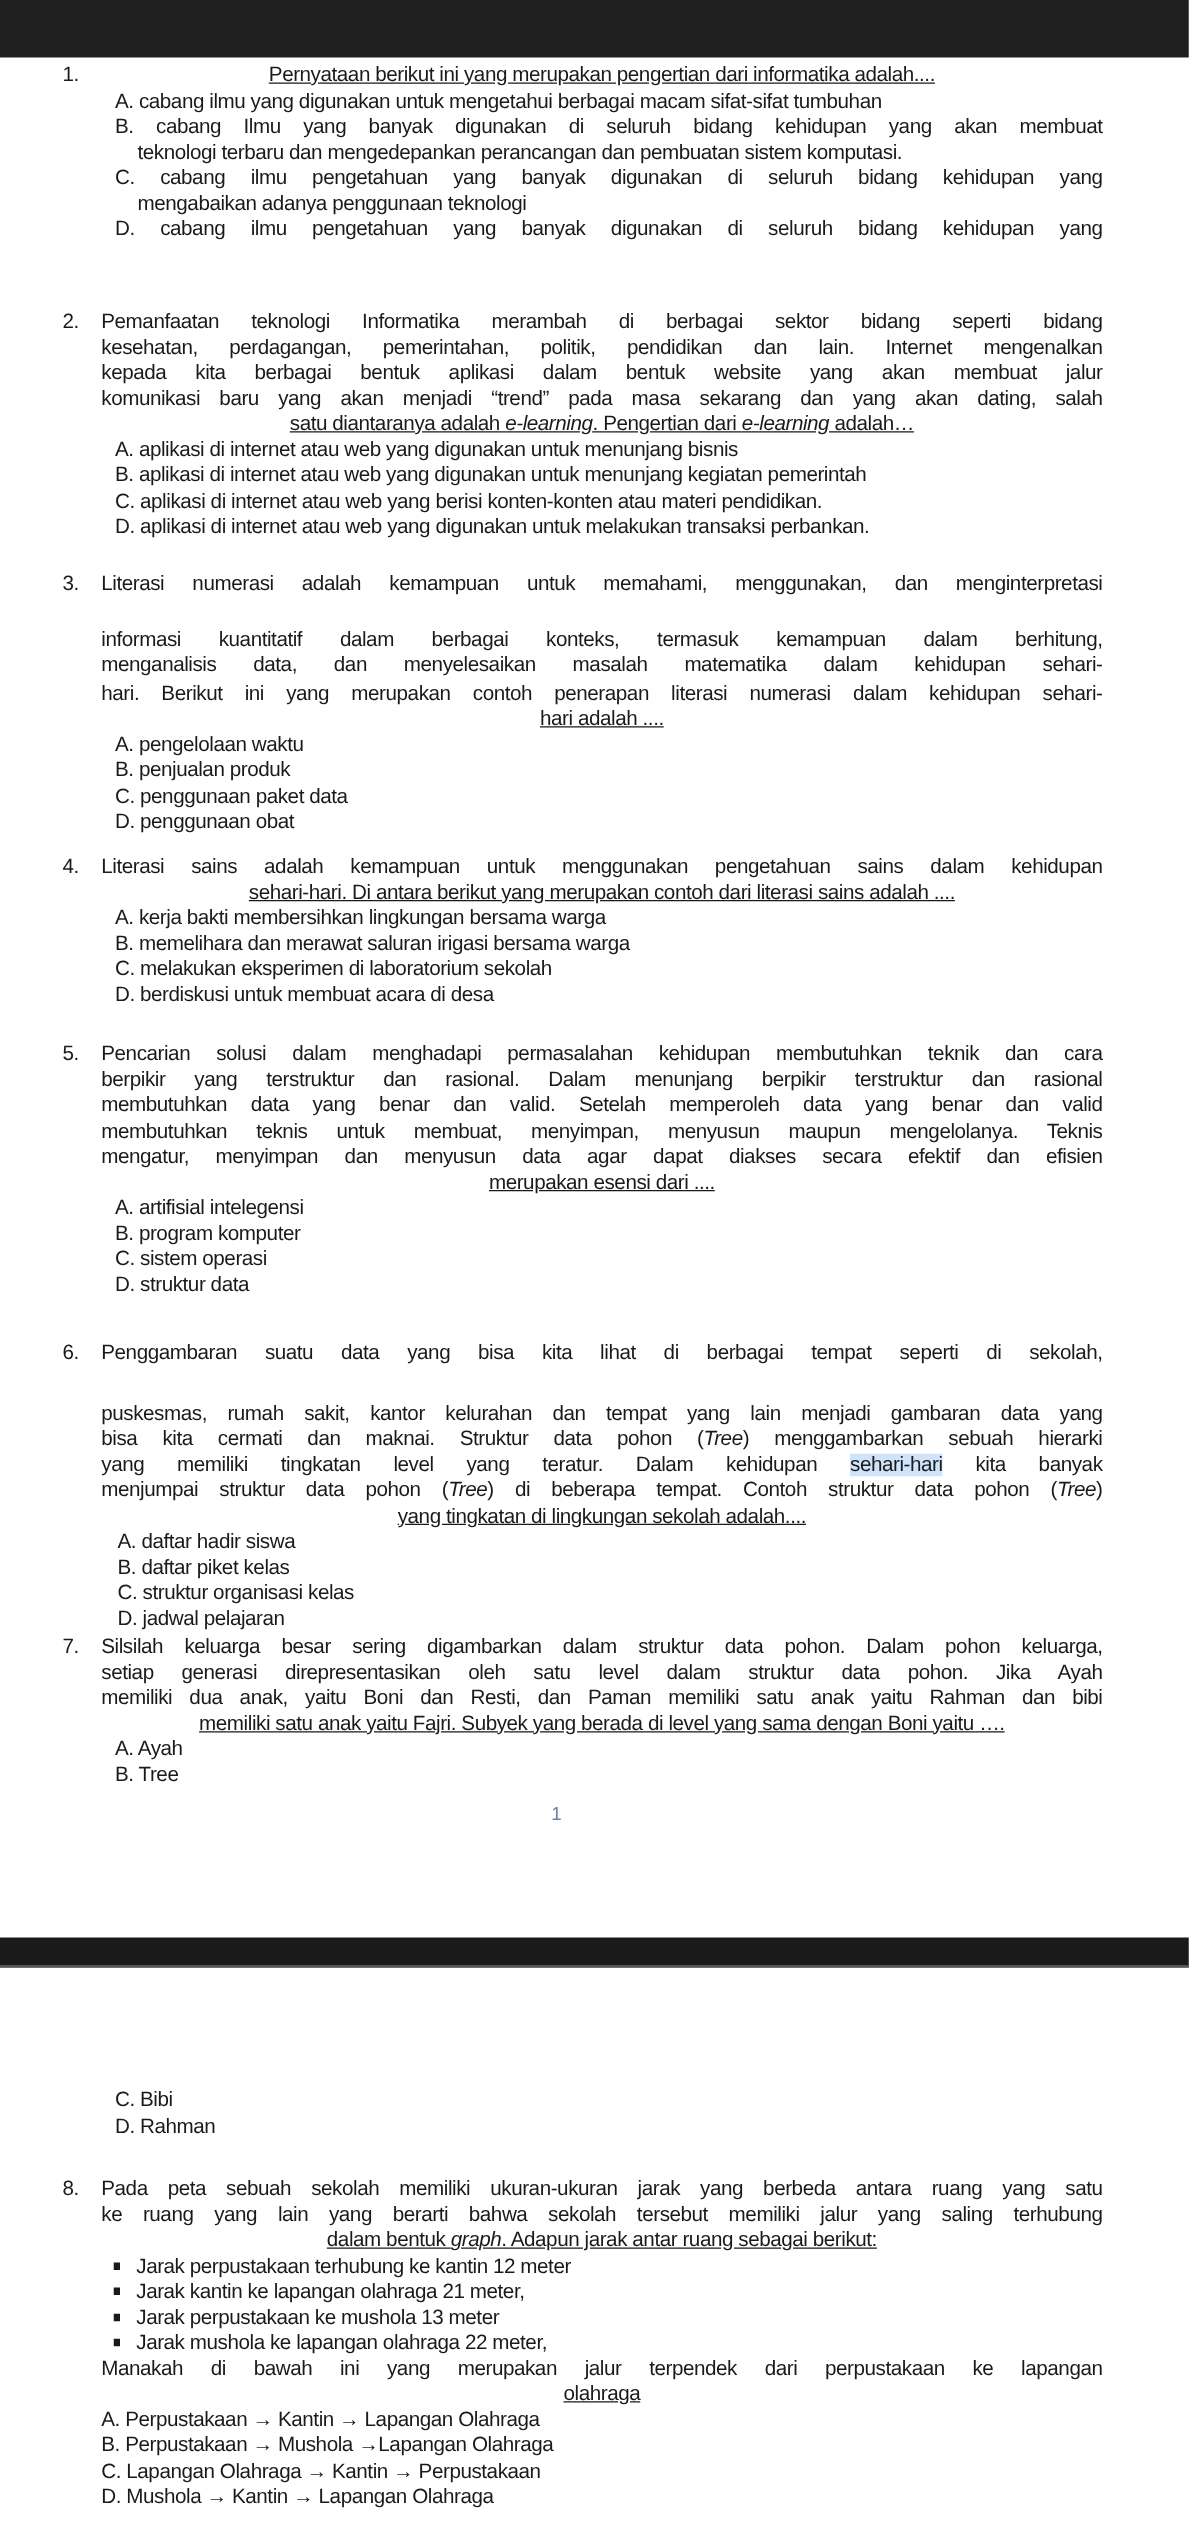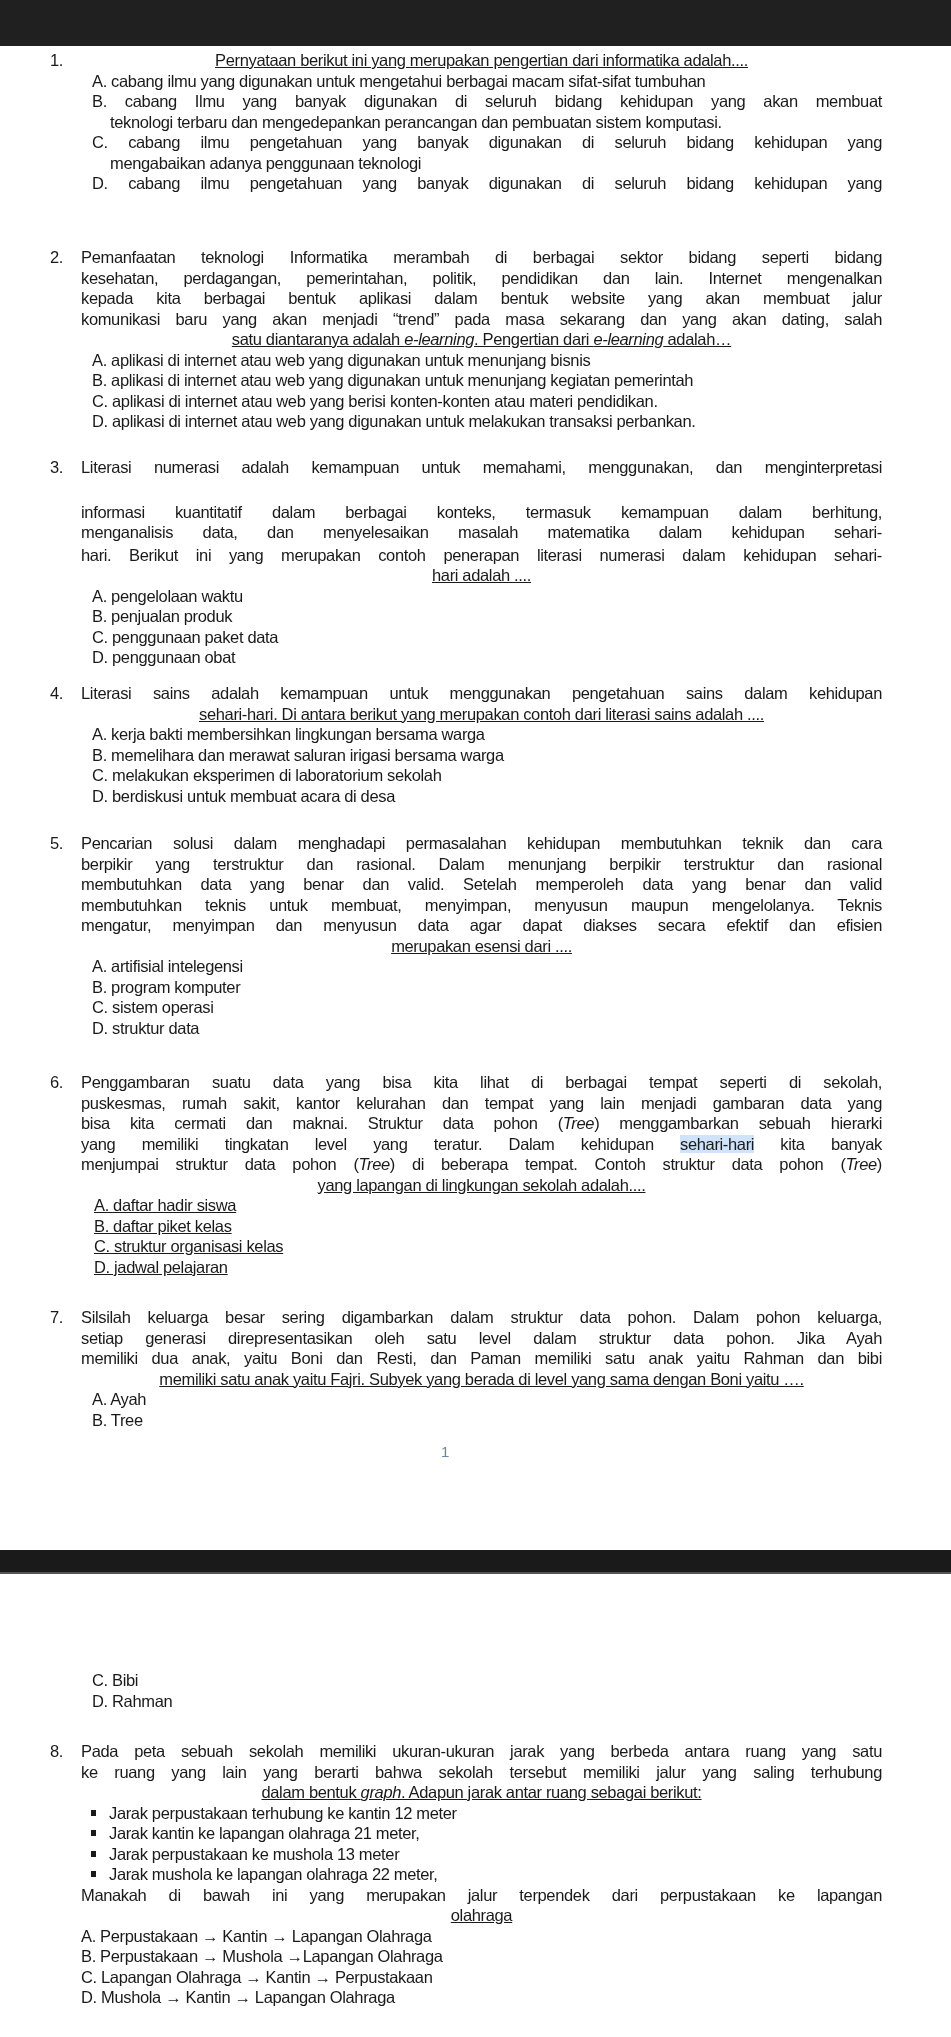--- a/index.html
+++ b/index.html
@@ -129,27 +129,27 @@
     <div class="opt">B. program komputer</div>
     <div class="opt">C. sistem operasi</div>
     <div class="opt">D. struktur data</div>
   </div>
 </div>
 
 <div class="q" style="top:1072px;">
   <span class="num">6.</span>
   <div class="stem">
     <div style="text-align-last:justify;">Penggambaran suatu data yang bisa kita lihat di berbagai tempat seperti di sekolah,</div>
-    <div style="text-align-last:justify;">puskesmas, rumah sakit, kantor kelurahan dan tempat yang lain menjadi gambaran data yang</div>
+    <div style="text-align-last:justify;margin-top:28px;">puskesmas, rumah sakit, kantor kelurahan dan tempat yang lain menjadi gambaran data yang</div>
     <div style="text-align-last:justify;"><span>bisa kita cermati dan maknai. Struktur data pohon (</span><em>Tree</em><span>) menggambarkan sebuah hierarki</span></div>
     <div style="text-align-last:justify;"><span>yang memiliki tingkatan level yang teratur. Dalam kehidupan </span><span class="hl">sehari-hari</span><span> kita banyak</span></div>
     <div style="text-align-last:justify;"><span>menjumpai struktur data pohon (</span><em>Tree</em><span>) di beberapa tempat. Contoh struktur data pohon (</span><em>Tree</em><span>)</span></div>
-    <div class="last">yang lapangan di lingkungan sekolah adalah....</div>
-  </div>
-  <div class="opts" style="margin-left:44px;text-decoration:underline;">
+    <div class="last">yang tingkatan di lingkungan sekolah adalah....</div>
+  </div>
+  <div class="opts" style="margin-left:44px;">
     <div class="opt">A. daftar hadir siswa</div>
     <div class="opt">B. daftar piket kelas</div>
     <div class="opt">C. struktur organisasi kelas</div>
     <div class="opt">D. jadwal pelajaran</div>
   </div>
 </div>
 
 <div class="q" style="top:1307px;">
   <span class="num">7.</span>
   <div class="stem">

